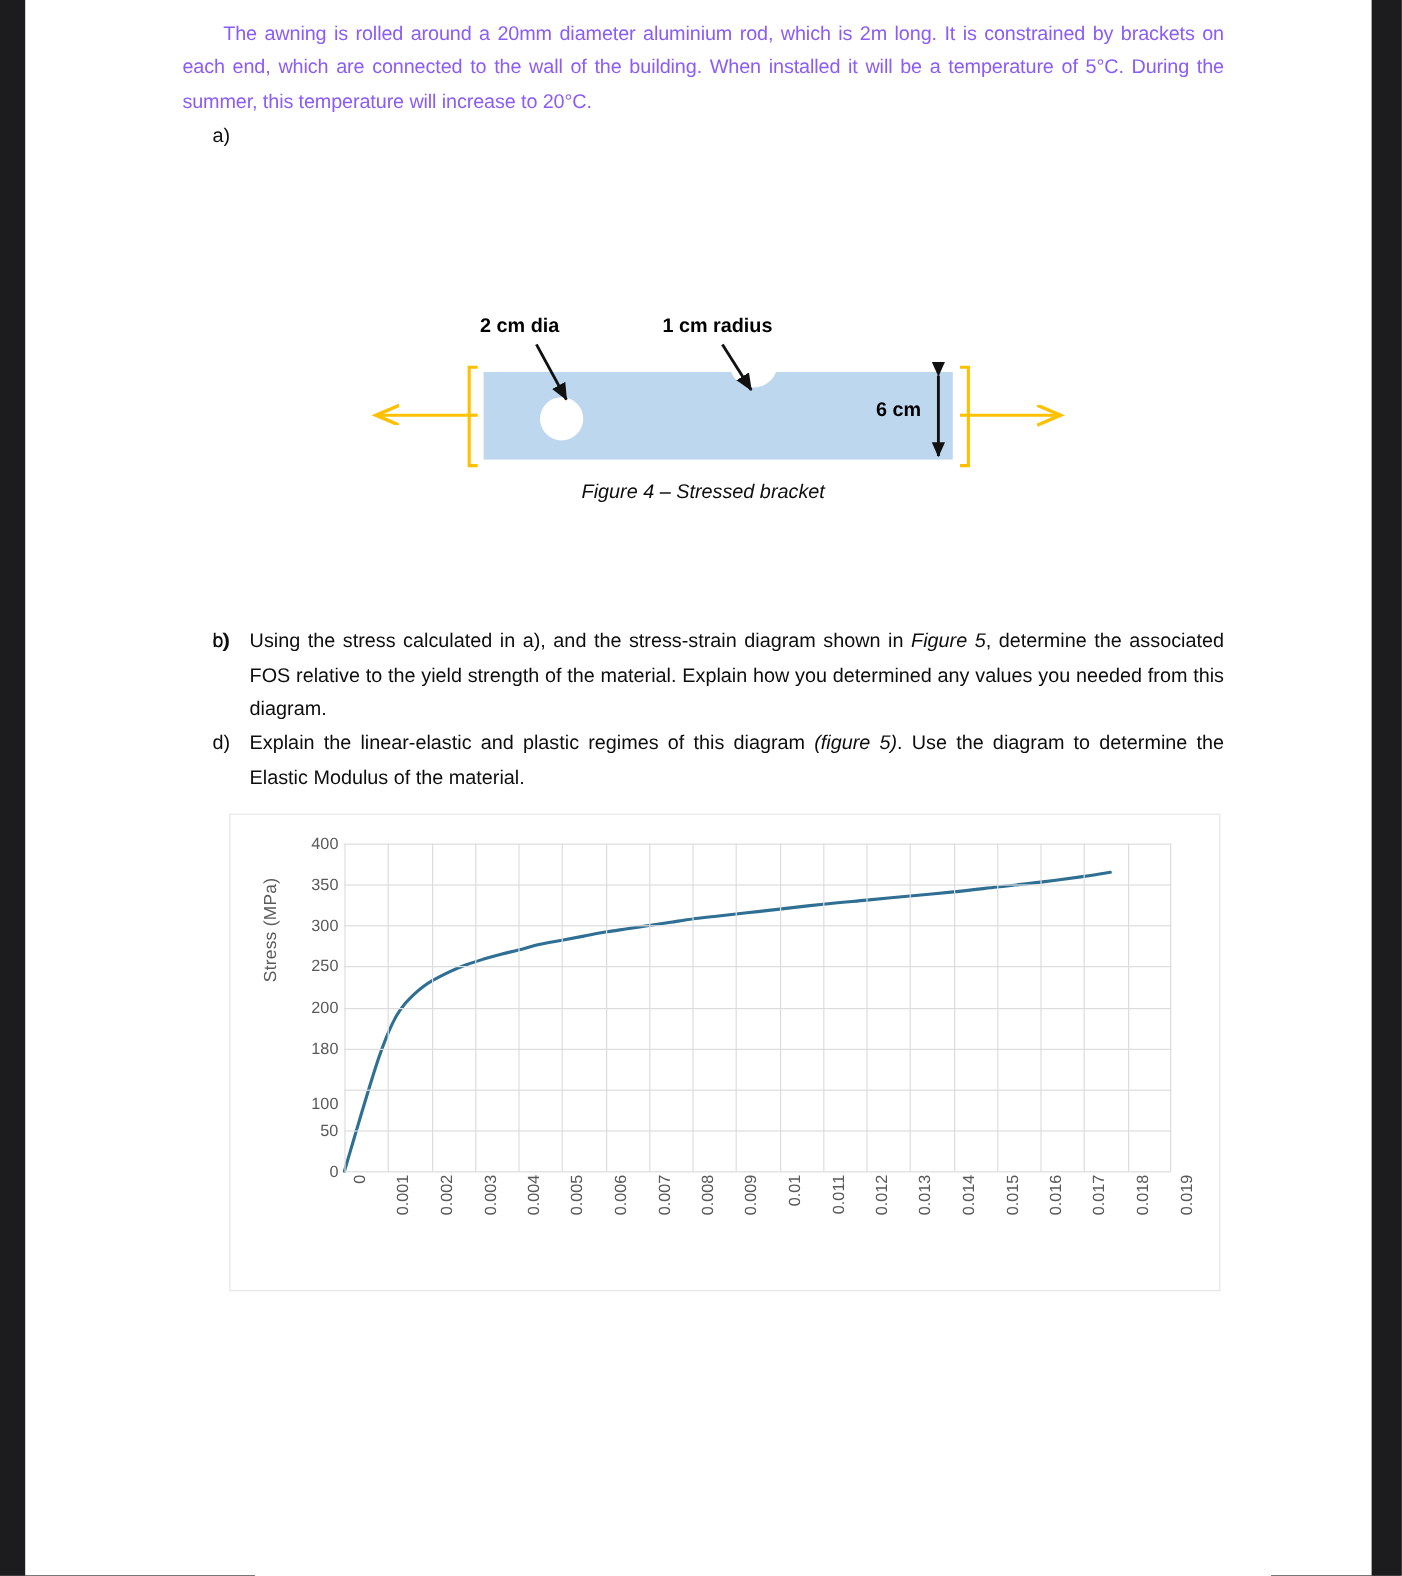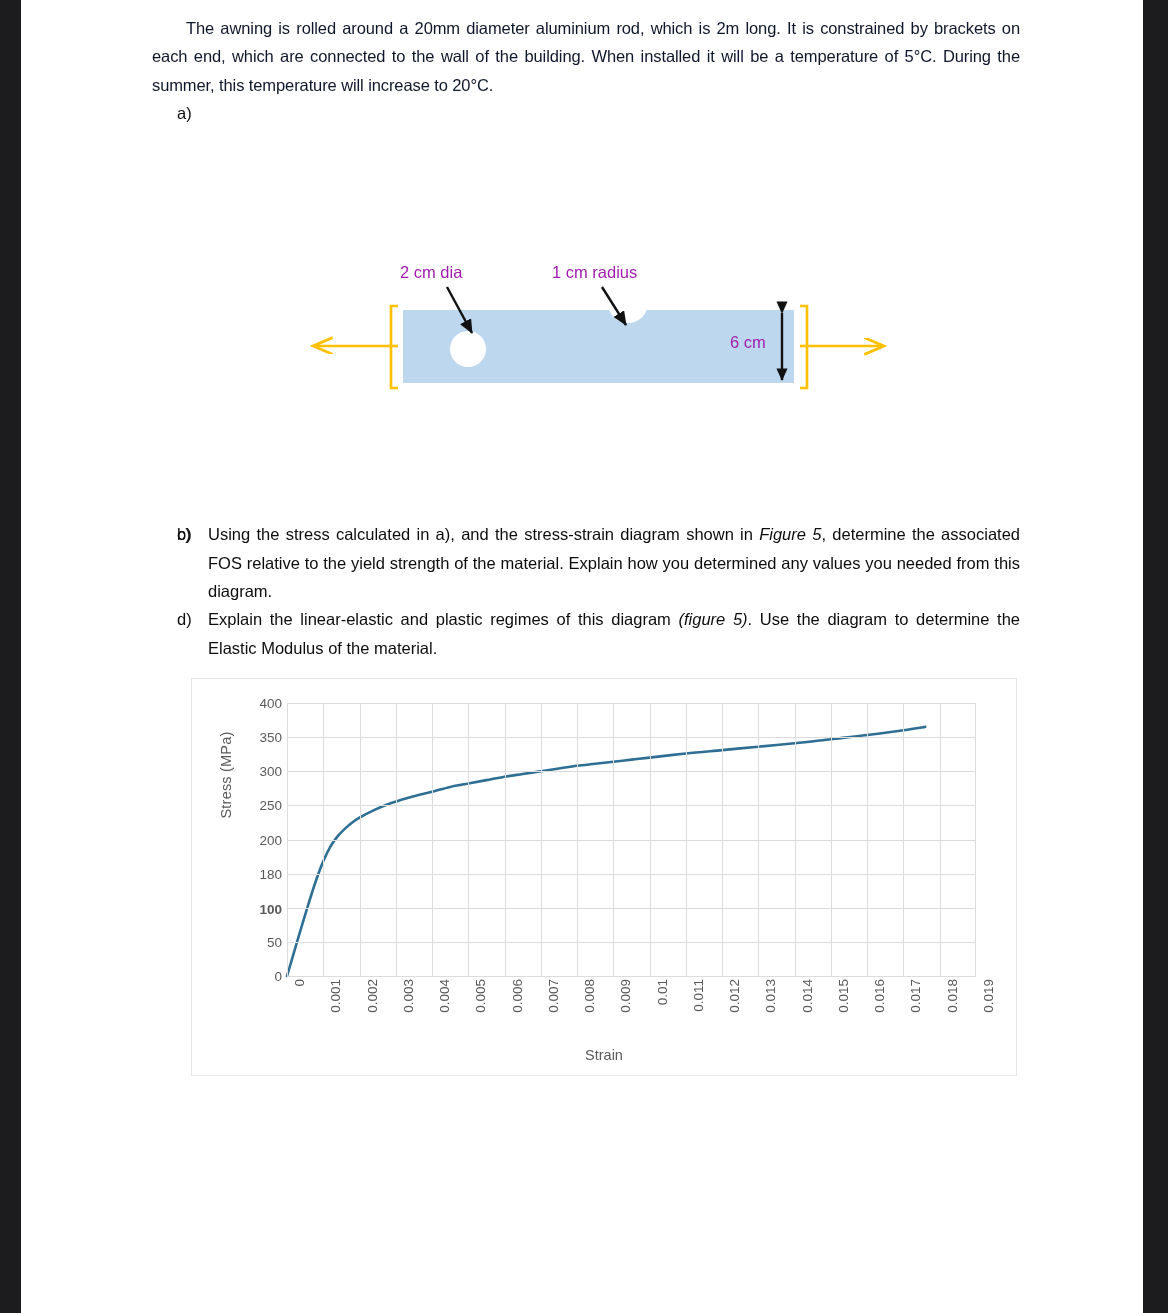--- a/index.html
+++ b/index.html
@@ -26,21 +26,21 @@
     position: absolute;
     left: 131px;
     top: 0px;
     width: 868px;
   }
 
   
   .para {
     font-size: 16.5px;
     line-height: 1.72;
-    color: #0f172a;
+    color: #8b5cf6;
     text-align: justify;
     margin: 0;
     letter-spacing: -0.1px;
   }
   .para.indent-first {
     text-indent: 34px;
   }
   .spacer-sm { height: 14px; }
   .spacer-md { height: 62px; }
   .spacer-lg { height: 72px; }
@@ -106,22 +106,23 @@
     left: 456px;
     top: 69px;
     width: 40px;
     height: 21px;
     border-radius: 0 0 22px 22px;
     background: #ffffff;
   }
   .lbl {
     position: absolute;
     font-size: 16.5px;
-    color: #a21caf;
+    color: #000000;
     white-space: nowrap;
+    font-weight: bold;
   }
   .lbl-dia  { left: 248px; top: 30px; }
   .lbl-rad  { left: 400px; top: 30px; }
   .lbl-6cm  { left: 578px; top: 100px; font-size: 16.5px; }
 
   .svg-layer {
     position: absolute;
     left: 0; top: 0;
     width: 868px;
     height: 165px;
@@ -294,20 +295,21 @@
           <line x1="295" y1="54" x2="320" y2="100" stroke="#111111" stroke-width="2.4" marker-end="url(#arrB)"></line>
 
           <line x1="450" y1="54" x2="474" y2="92" stroke="#111111" stroke-width="2.4" marker-end="url(#arrB)"></line>
         </svg>
 
         <span class="lbl lbl-dia">2 cm dia</span>
         <span class="lbl lbl-rad">1 cm radius</span>
         <span class="lbl lbl-6cm">6 cm</span>
       </div>
 
+      <div class="cap">Figure 4 – Stressed bracket</div>
     </div>
 
     <div class="spacer-lg"></div>
 
     <ul class="list">
       <li class="list-item">
         <span class="marker">b)</span>
       </li>
       <li class="list-item">
         <span class="marker">c)</span><span>Using the stress calculated in a), and the stress-strain diagram shown in </span><em class="it">Figure 5</em><span>, determine the associated FOS relative to the yield strength of the material. Explain how you determined any values you needed from this diagram.</span>
@@ -320,21 +322,21 @@
     <div class="chart-card">
       <div class="chart-inner">
         <div class="ylabel">Stress (MPa)</div>
         <div class="yticks-col" id="yticks">
             <div class="ytick" style="top: 24px;">400</div>
             <div class="ytick" style="top: 58.125px;">350</div>
             <div class="ytick" style="top: 92.25px;">300</div>
             <div class="ytick" style="top: 126.375px;">250</div>
             <div class="ytick" style="top: 160.5px;">200</div>
             <div class="ytick" style="top: 194.625px;">180</div>
-            <div class="ytick" style="top: 230px; font-weight: bold;">100</div>
+            <div class="ytick" style="top: 241px;">100</div>
             <div class="ytick" style="top: 262.875px;">50</div>
             <div class="ytick" style="top: 297px;">0</div>
           </div>
         <div class="plot" id="plot">
           <svg class="curve-svg" id="curve" viewBox="0 0 689 273" preserveAspectRatio="none">
               <path d="M0.00,273.00 C1.21,268.90 4.84,256.62 7.25,248.43 C9.67,240.24 12.09,231.94 14.51,223.86 C16.92,215.78 19.34,207.71 21.76,199.97 C24.18,192.24 26.59,184.39 29.01,177.45 C31.43,170.51 33.85,164.03 36.26,158.34 C38.68,152.65 41.10,147.53 43.52,143.33 C45.93,139.12 48.35,136.05 50.77,133.09 C53.19,130.13 55.60,127.85 58.02,125.58 C60.44,123.30 62.86,121.26 65.27,119.44 C67.69,117.62 68.90,116.71 72.53,114.66 C76.15,112.61 82.20,109.43 87.03,107.15 C91.87,104.88 96.70,102.83 101.54,101.01 C106.37,99.19 111.21,97.71 116.04,96.23 C120.88,94.75 125.71,93.39 130.55,92.14 C135.38,90.89 139.61,90.09 145.05,88.72 C150.49,87.36 157.14,85.31 163.18,83.95 C169.23,82.58 175.27,81.67 181.32,80.54 C187.36,79.40 193.40,78.26 199.45,77.12 C205.49,75.98 211.54,74.73 217.58,73.71 C223.62,72.69 229.67,71.89 235.71,70.98 C241.75,70.07 247.80,69.16 253.84,68.25 C259.89,67.34 265.93,66.43 271.97,65.52 C278.02,64.61 284.06,63.59 290.11,62.79 C296.15,61.99 302.19,61.43 308.24,60.74 C314.28,60.06 320.32,59.38 326.37,58.69 C332.41,58.01 338.46,57.33 344.50,56.65 C350.54,55.97 353.57,55.62 362.63,54.60 C371.70,53.58 386.81,51.76 398.89,50.51 C410.98,49.25 423.07,48.23 435.16,47.09 C447.25,45.95 459.33,44.82 471.42,43.68 C483.51,42.54 495.60,41.52 507.68,40.27 C519.77,39.02 531.86,37.54 543.95,36.17 C556.04,34.81 568.12,33.56 580.21,32.08 C592.30,30.60 606.80,28.66 616.47,27.30 C626.14,25.93 634.61,24.46 638.23,23.89" fill="none" stroke="#2e6f93" stroke-width="2.6" stroke-linecap="round" stroke-linejoin="round" vector-effect="non-scaling-stroke"></path>
             </svg>
         <div class="grid-h" style="top: 0px;"></div>
             <div class="grid-h" style="top: 34.125px;"></div>
             <div class="grid-h" style="top: 68.25px;"></div>
@@ -380,19 +382,18 @@
             <div class="xtick" style="left: 403.895px;">0.011</div>
             <div class="xtick" style="left: 440.158px;">0.012</div>
             <div class="xtick" style="left: 476.421px;">0.013</div>
             <div class="xtick" style="left: 512.684px;">0.014</div>
             <div class="xtick" style="left: 548.947px;">0.015</div>
             <div class="xtick" style="left: 585.211px;">0.016</div>
             <div class="xtick" style="left: 621.474px;">0.017</div>
             <div class="xtick" style="left: 657.737px;">0.018</div>
             <div class="xtick" style="left: 694px;">0.019</div>
           </div>
-        <div class="xlabel">Strain</div>
       </div>
     </div>
 
   </div>
 
 </div>
 
 </body></html>

